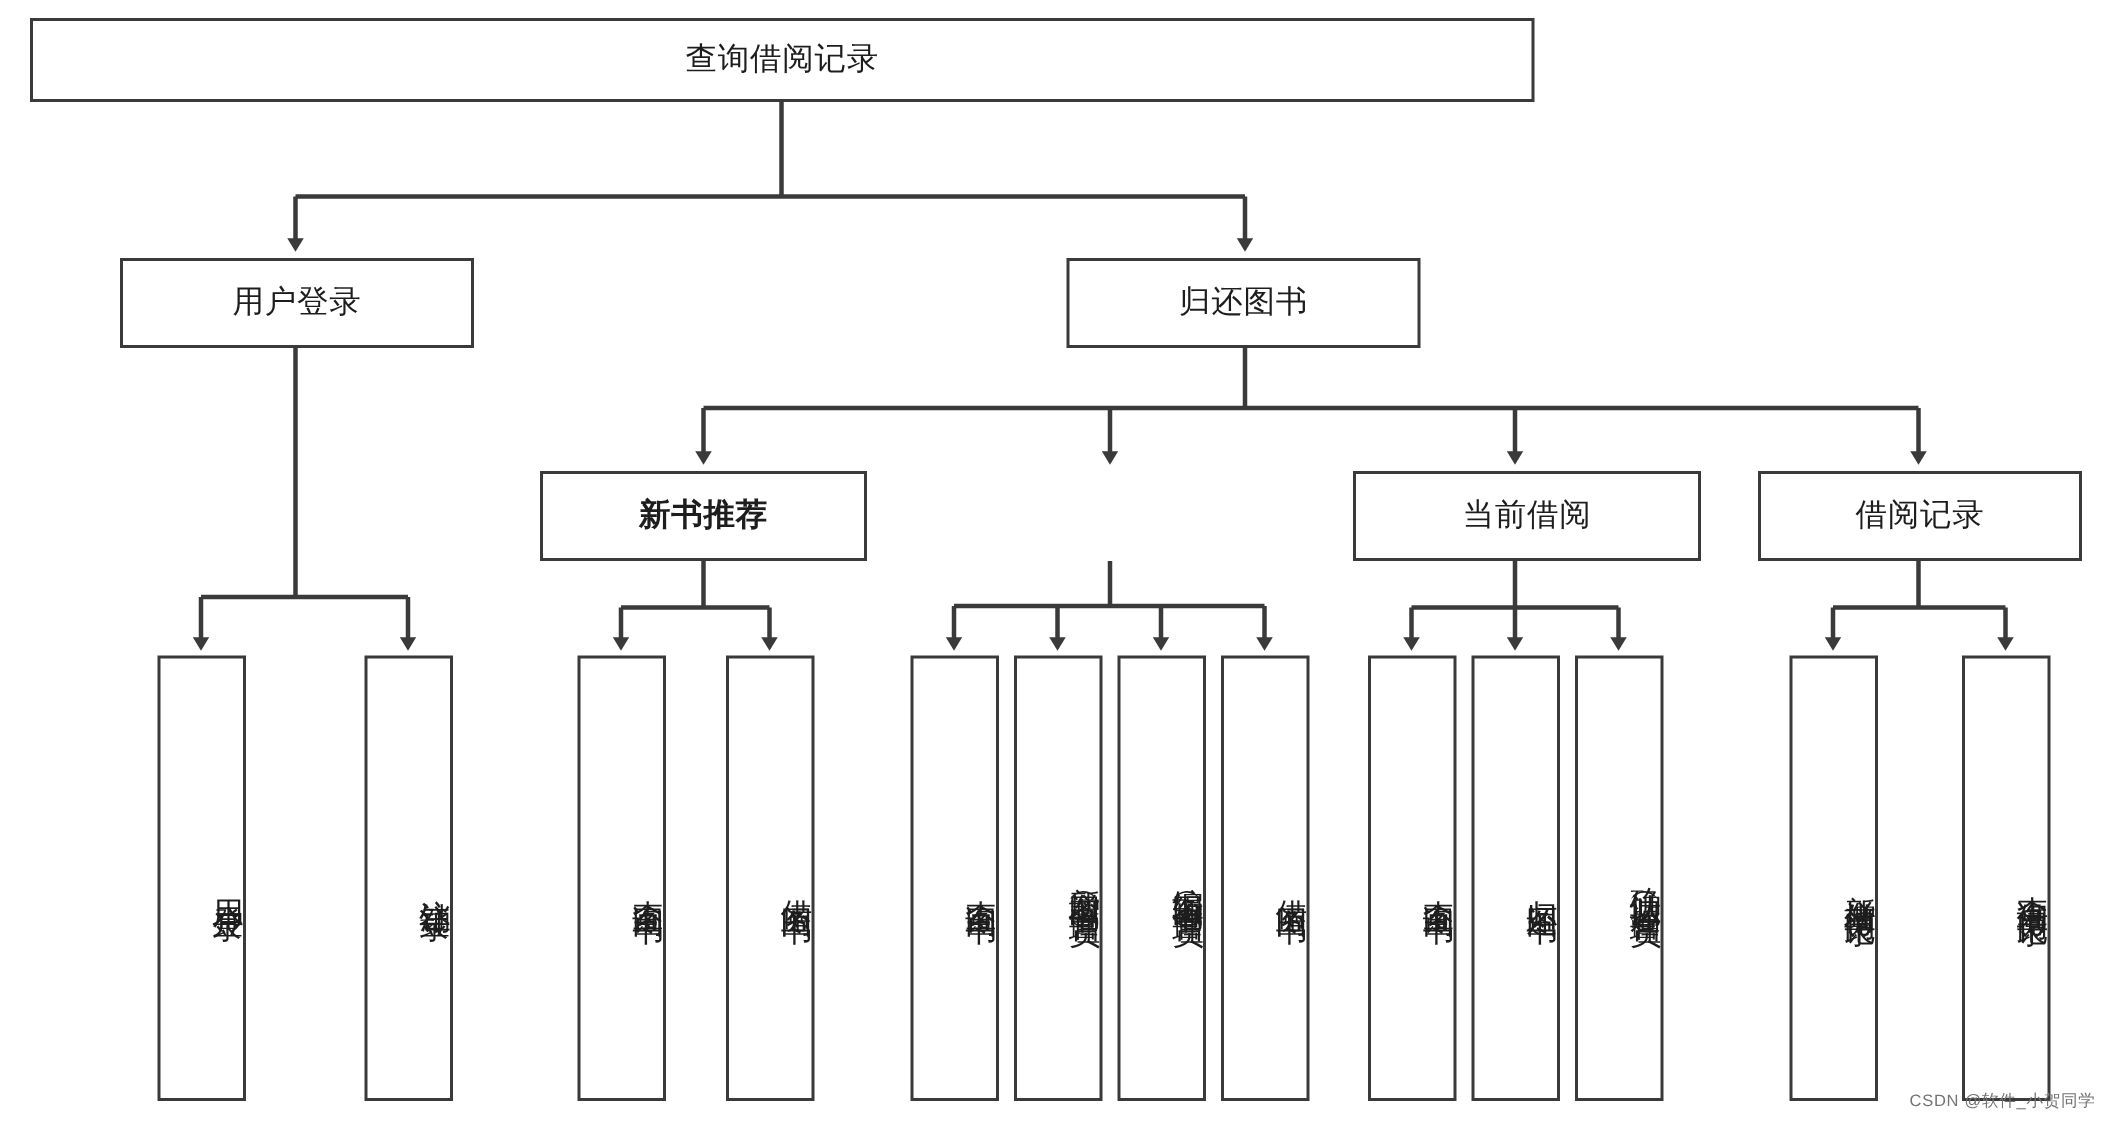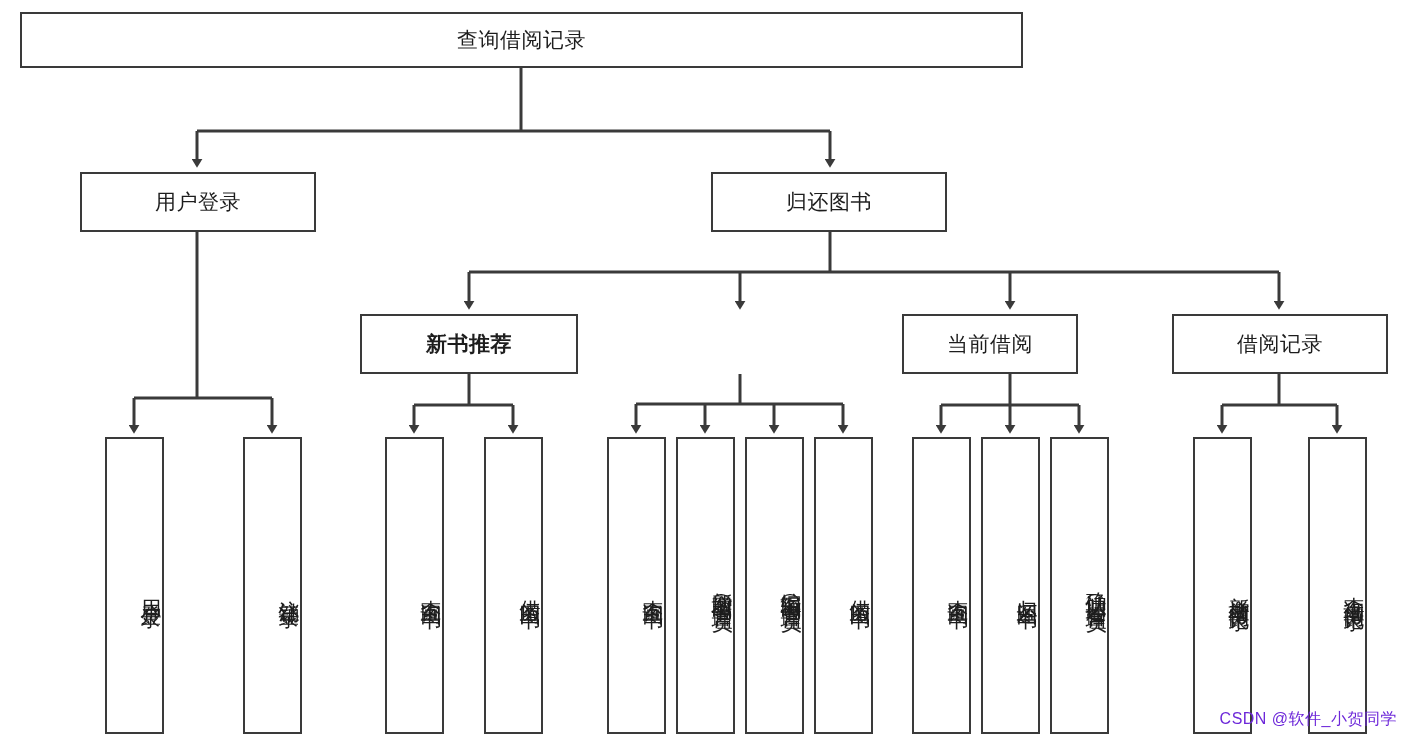--- a/index.html
+++ b/index.html
@@ -52,23 +52,23 @@
   .node.vertical.tall-text {
     align-items: flex-start;
   }
   .node-label {
     white-space: pre;
     line-height: 1.05;
   }
   .watermark {
     position: absolute;
     right: 8px;
-    bottom: 17px;
-    font-size: 16px;
-    color: #6d28d9;
+    bottom: 6px;
+    font-size: 11px;
+    color: #737373;
     letter-spacing: 0.5px;
     white-space: nowrap;
   }
 </style>
 </head>
 <body>
 
 <div id="diagram-root">
 
   <svg class="edges" viewBox="0 0 1405 747">
@@ -128,21 +128,21 @@
   <div class="node horizontal" style="left:80px; top:172px; width:236px; height:60px;">
     <span class="node-label">用户登录</span>
   </div>
   <div class="node horizontal" style="left:711px; top:172px; width:236px; height:60px;">
     <span class="node-label">归还图书</span>
   </div>
 
   <div class="node horizontal" style="left:360px; top:314px; width:218px; height:60px;font-weight:bold;">
     <span class="node-label">新书推荐</span>
   </div>
-  <div class="node horizontal" style="left:902px; top:314px; width:176px; height:60px;">
+  <div class="node horizontal" style="left:902px; top:314px; width:232px; height:60px;">
     <span class="node-label">当前借阅</span>
   </div>
   <div class="node horizontal" style="left:1172px; top:314px; width:216px; height:60px;text-align:center;">
     <span class="node-label">借阅记录</span>
   </div>
 
   <div class="node vertical" style="left:105px; top:437px; width:59px; height:297px;">
     <span class="node-label">用户登录</span>
   </div>
   <div class="node vertical" style="left:243px; top:437px; width:59px; height:297px;">

